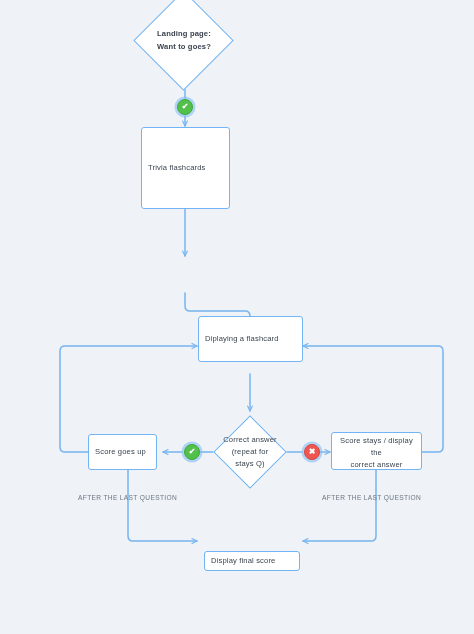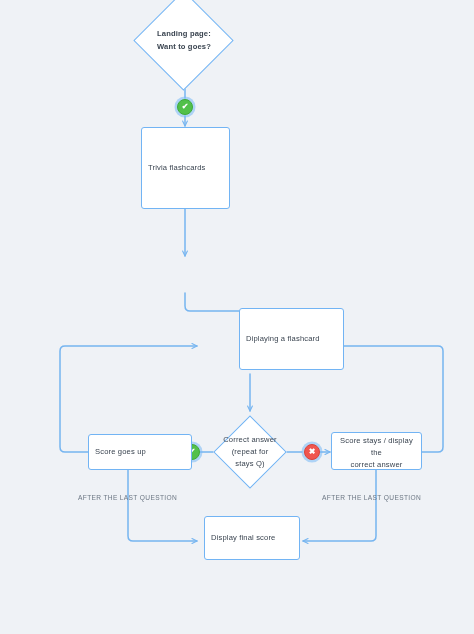--- a/index.html
+++ b/index.html
@@ -132,48 +132,48 @@
 
   <div class="badge badge-ok" style="left:177px; top:99px; width:16px; height:16px;">
     <span>✔</span>
   </div>
 
   <div class="node" style="left:141px; top:127px; width:89px; height:82px;">
     <span>Trivia flashcards</span>
   </div>
 
 
-  <div class="node" style="left:198px; top:308px; width:105px; height:62px;margin-left:41px;">
+  <div class="node" style="left:198px; top:316px; width:105px; height:46px;">
     <span>Diplaying a flashcard</span>
   </div>
 
   <div class="diamond" style="left:224px; top:426px; width:52px; height:52px;"></div>
   <div class="diamond-label" style="left:210px; top:426px; width:80px; height:52px; flex-direction:column;">
     <span>Correct answer</span>
     <span>(repeat for</span>
     <span>stays Q)</span>
   </div>
 
   <div class="badge badge-ok" style="left:184px; top:444px; width:16px; height:16px;">
     <span>✔</span>
   </div>
 
   <div class="badge badge-no" style="left:304px; top:444px; width:16px; height:16px;">
     <span>✖</span>
   </div>
 
-  <div class="node" style="left:88px; top:434px; width:104px; height:36px;">
+  <div class="node" style="left:88px; top:434px; width:69px; height:36px;">
     <span>Score goes up</span>
   </div>
 
   <div class="node" style="left:331px; top:432px; width:91px; height:38px; flex-direction:column;">
     <span>Score stays / display the</span>
     <span>correct answer</span>
   </div>
 
-  <div class="node" style="left:204px; top:516px; width:96px; height:44px;">
+  <div class="node" style="left:204px; top:551px; width:96px; height:20px;">
     <span>Display final score</span>
   </div>
 
   <div class="edge-label" style="left:78px; top:494px;">AFTER THE LAST QUESTION</div>
   <div class="edge-label" style="left:322px; top:494px;">AFTER THE LAST QUESTION</div>
 
 </div>
 
 </body></html>

